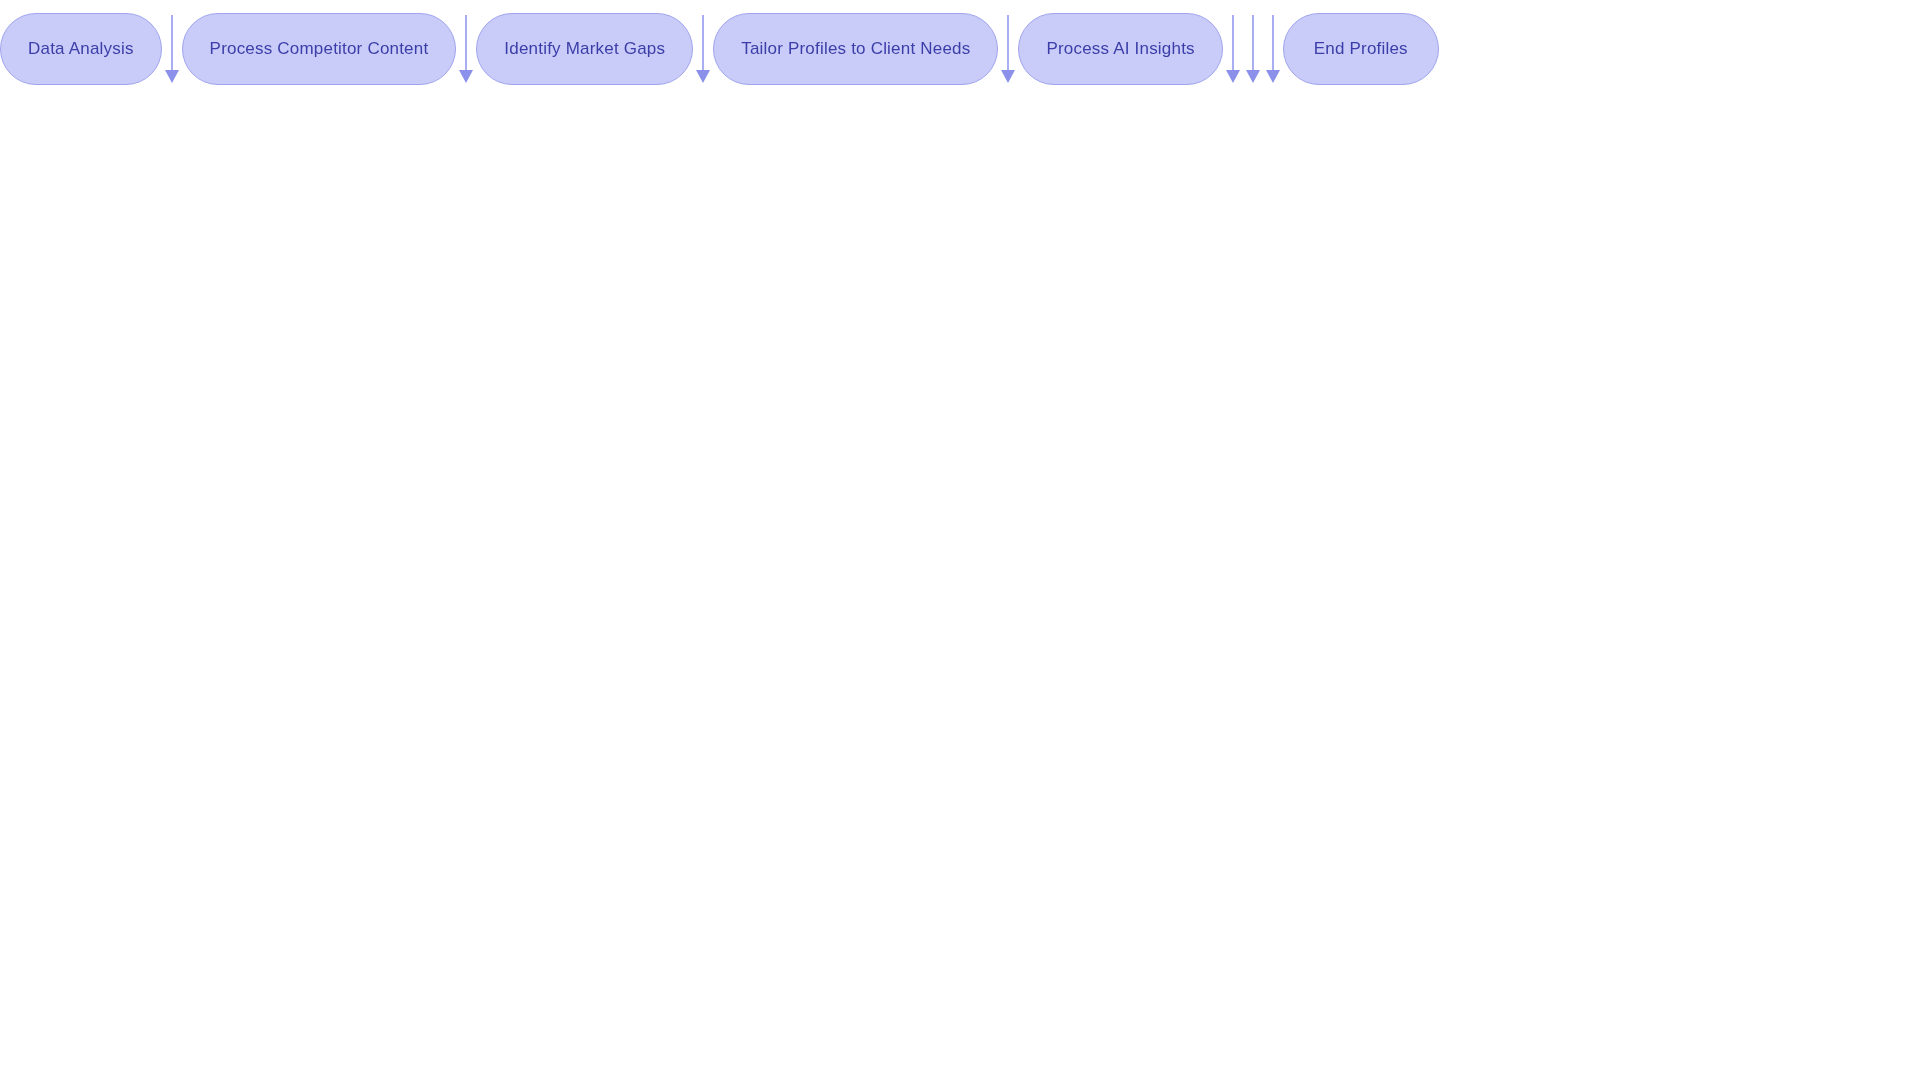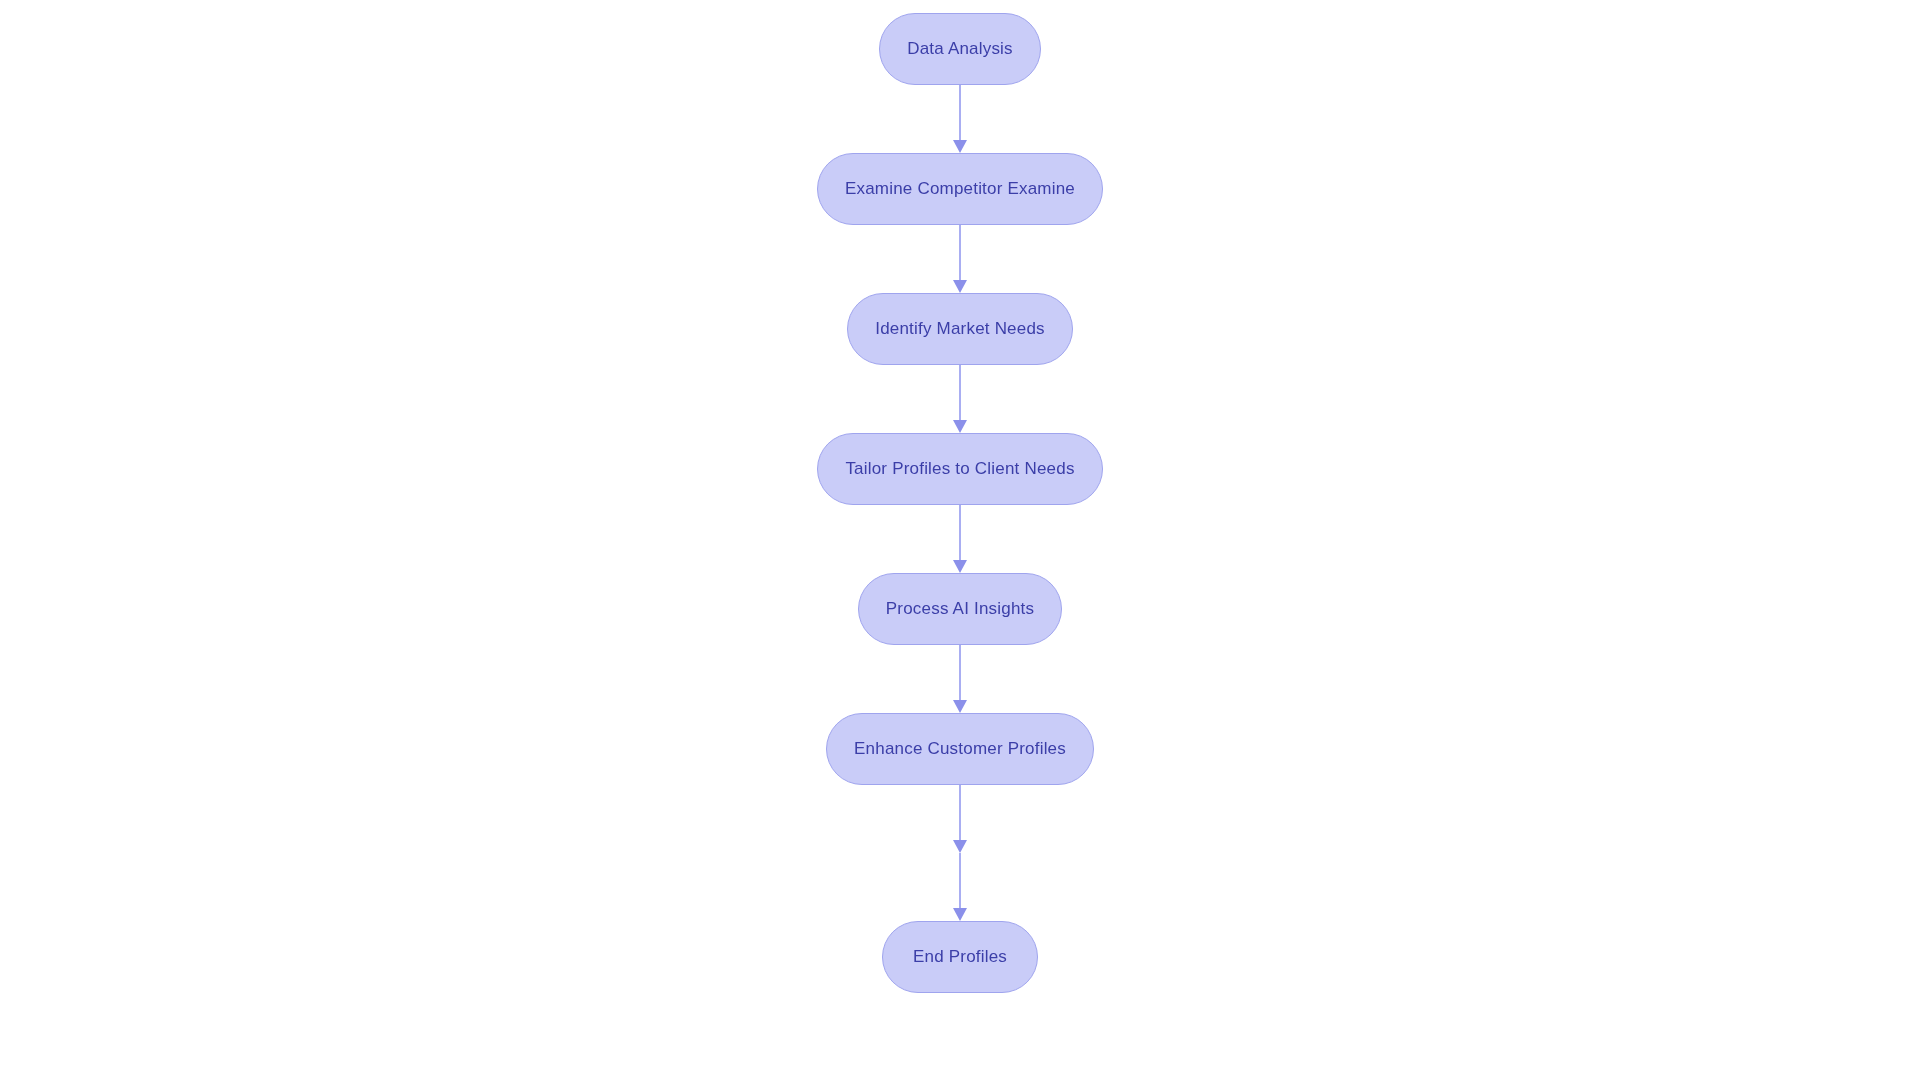--- a/index.html
+++ b/index.html
@@ -14,21 +14,20 @@
     background: var(--bg-color, #ffffff);
     overflow: hidden;
     font-family: "Liberation Sans", "DejaVu Sans", sans-serif;
   }
   .flow-column {
     position: absolute;
     top: 13px;
     left: 0;
     width: 100%;
     display: flex;
-    flex-direction: column;
     align-items: center;
   }
   .flow-node {
     box-sizing: border-box;
     height: 72px;
     min-width: 156px;
     padding: 0 27px;
     display: flex;
     align-items: center;
     justify-content: center;
@@ -73,50 +72,47 @@
 <div class="canvas" style="--bg-color: #ffffff; --node-fill: #c9ccf8; --node-border: #9fa4ee; --node-text: #3b3ea8; --arrow-line: #a9aef2; --arrow-head: #8b90ea;">
   <div class="flow-column">
       <div class="flow-node">
         <span class="node-label">Data Analysis</span>
       </div>
       <div class="flow-arrow">
         <div class="arrow-line"></div>
         <div class="arrowhead"></div>
       </div>
       <div class="flow-node">
-        <span class="node-label">Examine Competitor Examine</span>
+        <span class="node-label">Process Competitor Content</span>
       </div>
       <div class="flow-arrow">
         <div class="arrow-line"></div>
         <div class="arrowhead"></div>
       </div>
       <div class="flow-node">
-        <span class="node-label">Identify Market Needs</span>
+        <span class="node-label">Identify Market Gaps</span>
       </div>
       <div class="flow-arrow">
         <div class="arrow-line"></div>
         <div class="arrowhead"></div>
       </div>
       <div class="flow-node">
         <span class="node-label">Tailor Profiles to Client Needs</span>
       </div>
       <div class="flow-arrow">
         <div class="arrow-line"></div>
         <div class="arrowhead"></div>
       </div>
       <div class="flow-node">
         <span class="node-label">Process AI Insights</span>
       </div>
       <div class="flow-arrow">
         <div class="arrow-line"></div>
         <div class="arrowhead"></div>
       </div>
-      <div class="flow-node">
-        <span class="node-label">Enhance Customer Profiles</span>
-      </div>
       <div class="flow-arrow">
         <div class="arrow-line"></div>
         <div class="arrowhead"></div>
       </div>
       <div class="flow-arrow">
         <div class="arrow-line"></div>
         <div class="arrowhead"></div>
       </div>
       <div class="flow-node">
         <span class="node-label">End Profiles</span>

